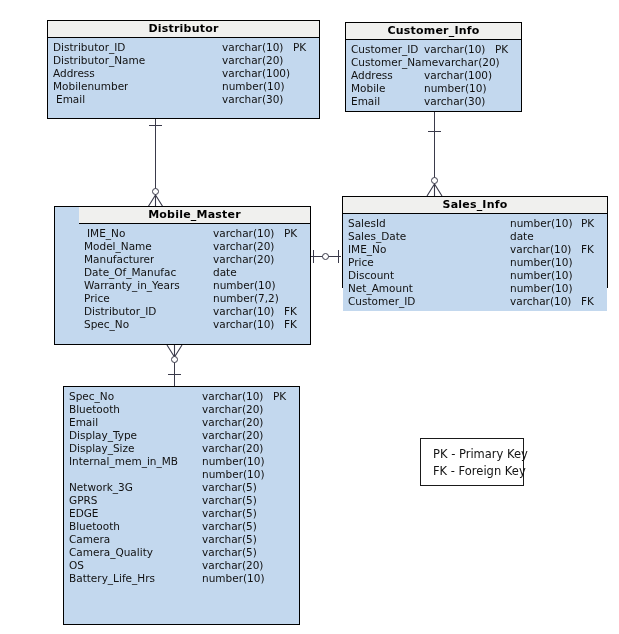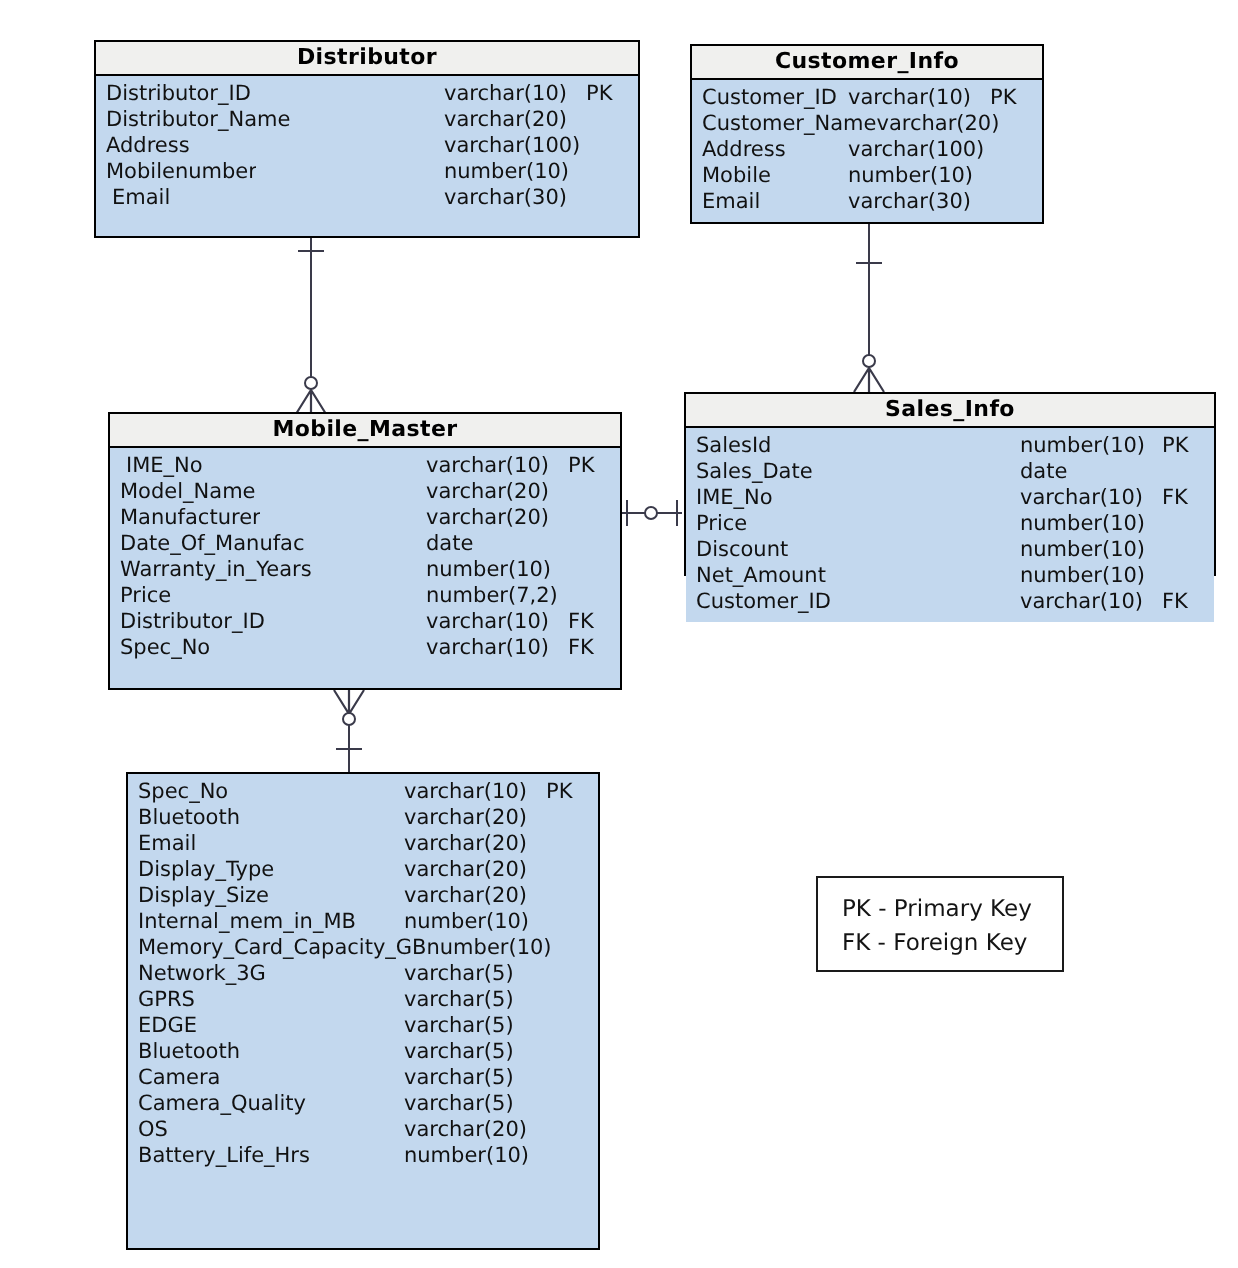--- a/index.html
+++ b/index.html
@@ -231,21 +231,21 @@
       </div>
       <div class="attr-row">
         <span class="attr-name">Email</span>
         <span class="attr-spacer"></span>
         <span class="attr-type">varchar(30)</span>
         <span class="attr-key"></span>
       </div>
     </div>
   </div>
 
-  <div class="entity e-mobilemaster" style="left:54px; top:206px; width:257px; height:139px;">
+  <div class="entity e-mobilemaster" style="left:54px; top:206px; width:257px; height:139px;padding-left:24px;">
     <div class="entity-header">Mobile_Master</div>
     <div class="entity-body">
       <div class="attr-row">
         <span class="attr-name" style="padding-left:3px;">IME_No</span>
         <span class="attr-spacer"></span>
         <span class="attr-type">varchar(10)</span>
         <span class="attr-key">PK</span>
       </div>
       <div class="attr-row">
         <span class="attr-name">Model_Name</span>
@@ -372,21 +372,20 @@
         <span class="attr-type">varchar(20)</span>
         <span class="attr-key"></span>
       </div>
       <div class="attr-row">
         <span class="attr-name">Internal_mem_in_MB</span>
         <span class="attr-spacer"></span>
         <span class="attr-type">number(10)</span>
         <span class="attr-key"></span>
       </div>
       <div class="attr-row">
-        <span class="attr-name">Memory_Card_Capacity_GB</span>
         <span class="attr-spacer"></span>
         <span class="attr-type">number(10)</span>
         <span class="attr-key"></span>
       </div>
       <div class="attr-row">
         <span class="attr-name">Network_3G</span>
         <span class="attr-spacer"></span>
         <span class="attr-type">varchar(5)</span>
         <span class="attr-key"></span>
       </div>
@@ -428,18 +427,18 @@
       </div>
       <div class="attr-row">
         <span class="attr-name">Battery_Life_Hrs</span>
         <span class="attr-spacer"></span>
         <span class="attr-type">number(10)</span>
         <span class="attr-key"></span>
       </div>
     </div>
   </div>
 
-  <div class="legend" style="left:408px; top:438px; width:124px; height:48px;">
+  <div class="legend" style="left:420px; top:438px; width:104px; height:48px;">
     <div class="legend-line">PK - Primary Key</div>
     <div class="legend-line">FK - Foreign Key</div>
   </div>
 
 </div>
 
 </body></html>

